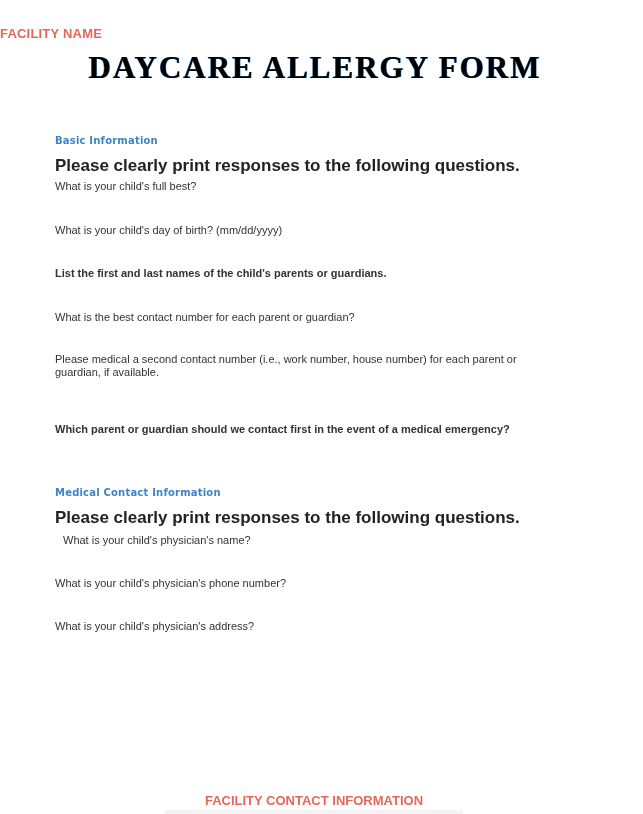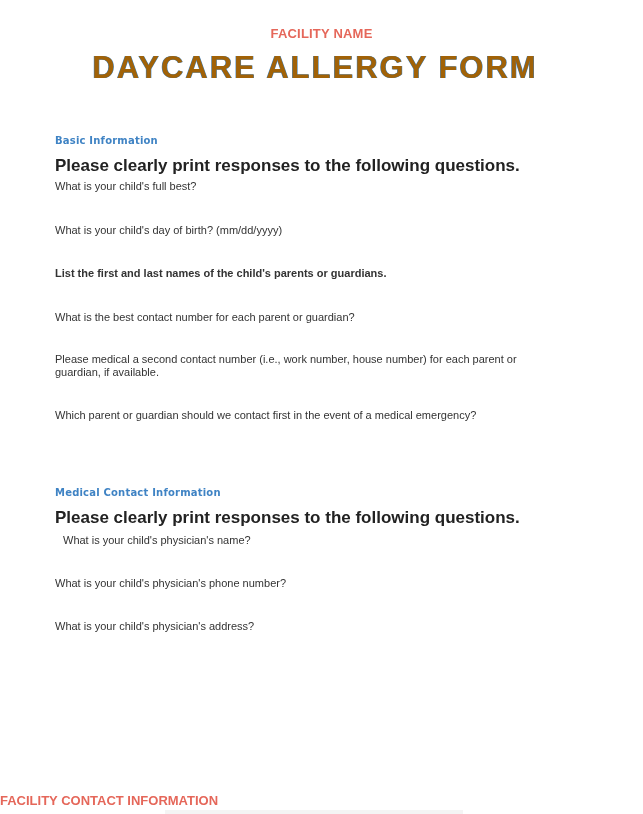--- a/index.html
+++ b/index.html
@@ -13,38 +13,38 @@
       position: relative;
       overflow: hidden;
       font-family: "Liberation Sans", sans-serif;
       color: #2b2b2b;
     }
     .facility-name {
       position: absolute;
       top: 26px;
       left: 0;
       width: 643px;
-      text-align: center;
+      text-align: left;
       font-family: "Liberation Sans", sans-serif;
       font-weight: bold;
       font-size: 13px;
       letter-spacing: 0.2px;
       color: #e5675a;
     }
     .form-title {
       position: absolute;
       top: 50px;
       left: 0;
       width: 630px;
       text-align: center;
-      font-family: Liberation Sans, sans-serif;
+      font-family: Liberation Serif, serif;
       font-weight: bold;
       font-size: 31px;
       letter-spacing: 2px;
-      color: #a16207;
+      color: #000000;
       text-shadow: 0.5px 0 0 #3f83c4, -0.5px 0 0 #3f83c4;
     }
     .section {
       position: absolute;
       left: 55px;
       width: 540px;
     }
     .section-heading {
       font-family: "DejaVu Sans", sans-serif;
       font-weight: bold;
@@ -70,20 +70,21 @@
       line-height: 13px;
       position: absolute;
       left: 0;
       width: 500px;
     }
     .footer-contact {
       position: absolute;
       top: 793px;
       left: 0;
       width: 628px;
+      text-align: center;
       font-family: "Liberation Sans", sans-serif;
       font-weight: bold;
       font-size: 13px;
       color: #e5675a;
     }
     .footer-bar {
       position: absolute;
       top: 810px;
       left: 165px;
       width: 298px;
@@ -98,21 +99,21 @@
 <div class="form-title">DAYCARE ALLERGY FORM</div>
 
 <div class="section" style="top:131px; height:300px;">
   <h2 class="section-heading">Basic Information</h2>
   <div class="instructions">Please clearly print responses to the following questions.</div>
   <div class="question" style="top:49px;">What is your child's full best?</div>
   <div class="question" style="top:93px;">What is your child's day of birth? (mm/dd/yyyy)</div>
   <div class="question" style="top:136px;font-weight:bold;">List the first and last names of the child's parents or guardians.</div>
   <div class="question" style="top:180px;">What is the best contact number for each parent or guardian?</div>
   <div class="question" style="top:222px;">Please medical a second contact number (i.e., work number, house number) for each parent or guardian, if available.</div>
-  <div class="question" style="top:278px; width:540px;">Which parent or guardian should we contact first in the event of a medical emergency?</div>
+  <div class="question" style="top:292px; width:540px;font-weight:bold;">Which parent or guardian should we contact first in the event of a medical emergency?</div>
 </div>
 
 <div class="section" style="top:483px; height:160px;">
   <h2 class="section-heading">Medical Contact Information</h2>
   <div class="instructions">Please clearly print responses to the following questions.</div>
   <div class="question" style="top:51px;margin-left:8px;">What is your child's physician's name?</div>
   <div class="question" style="top:94px;">What is your child's physician's phone number?</div>
   <div class="question" style="top:137px;">What is your child's physician's address?</div>
 </div>
 

